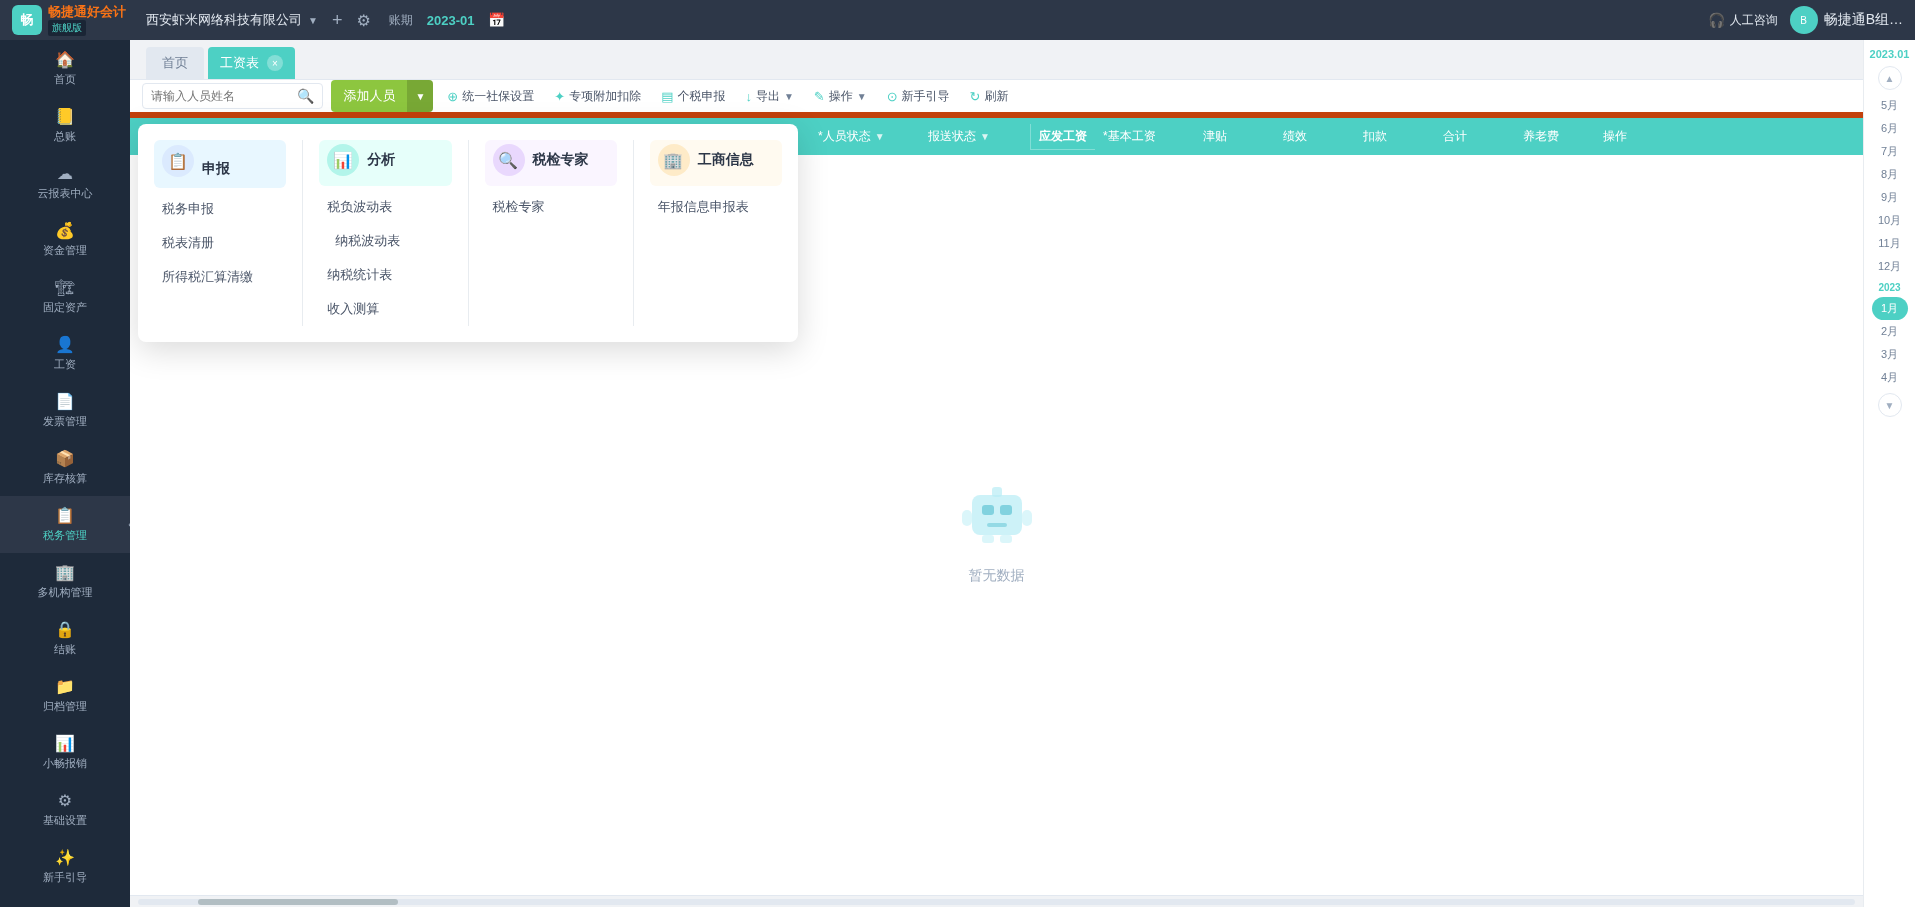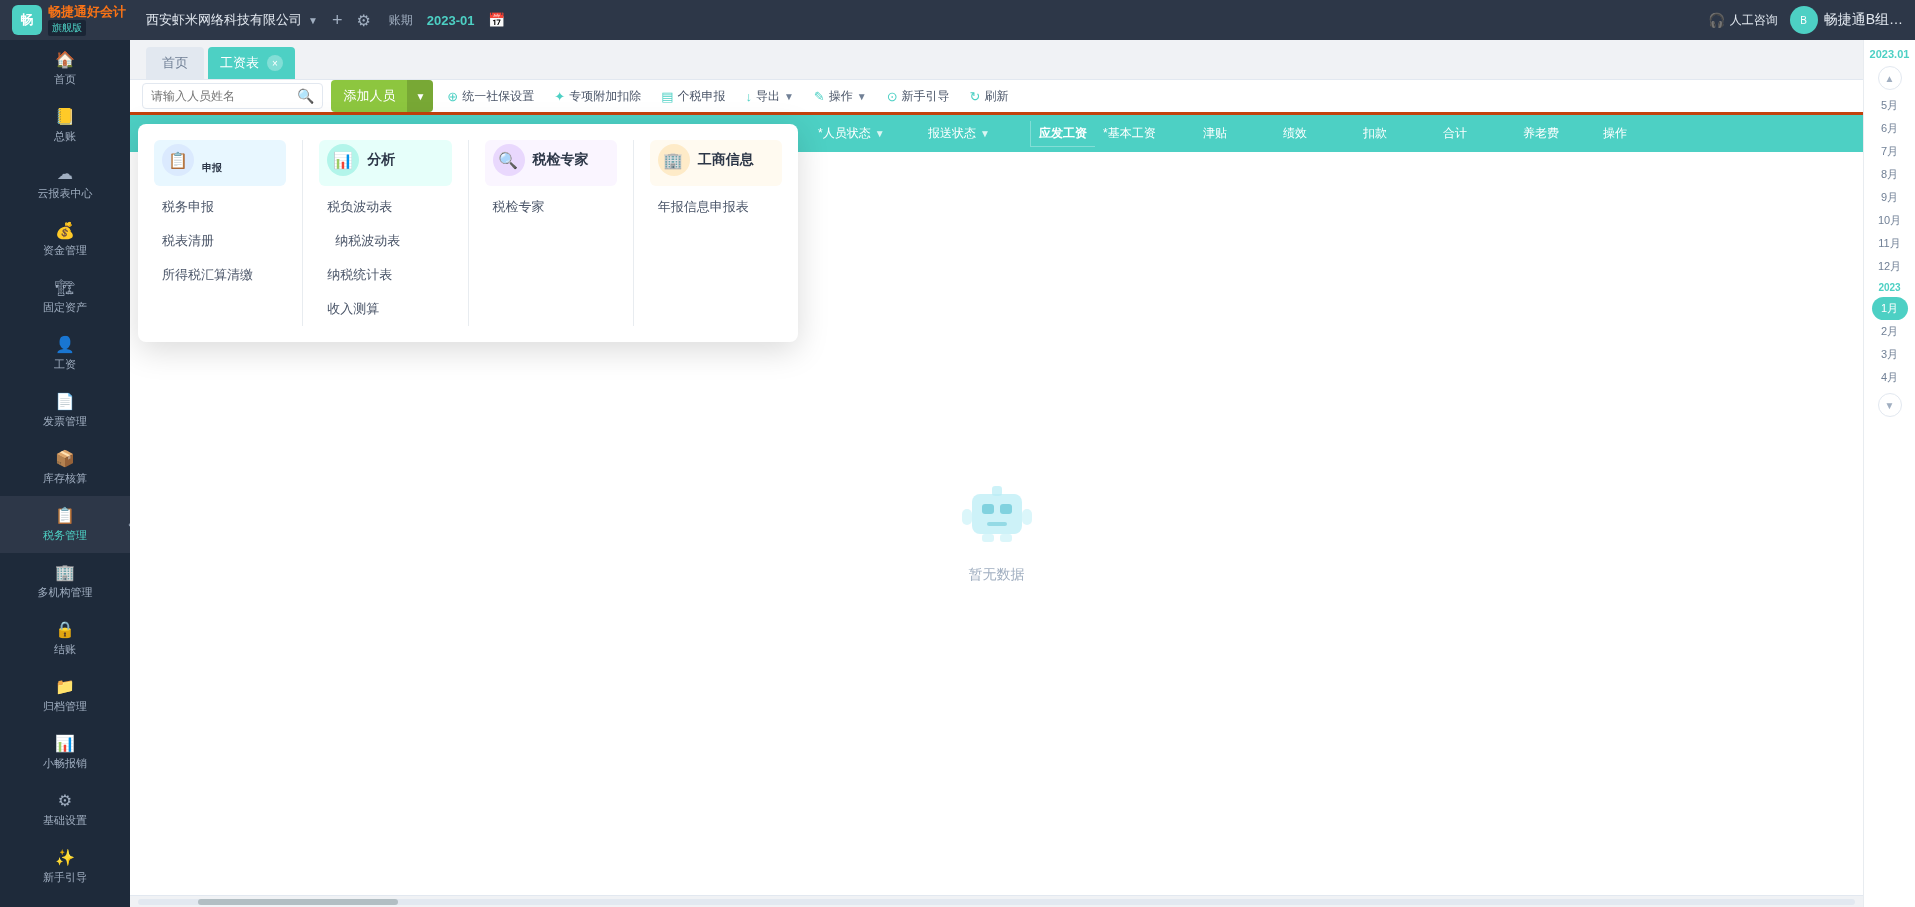--- a/index.html
+++ b/index.html
@@ -120,21 +120,21 @@
         <span>首页</span>
       </div>
       <div style="height:32px;padding:0 12px;display:flex;align-items:center;gap:8px;border-radius:4px 4px 0 0;cursor:pointer;font-size:13px;color:white;background:#4dd0c4;">
         <span>工资表</span>
         <div style="width:16px;height:16px;background:rgba(255,255,255,0.3);border-radius:50%;display:flex;align-items:center;justify-content:center;font-size:10px;cursor:pointer;">
           <span>×</span>
         </div>
       </div>
     </div>
 
-    <div style="height:33px;background:white;display:flex;align-items:center;padding:16px 12px;gap:8px;border-bottom:3px solid #c2410c;flex-shrink:0;">
+    <div style="height:33px;background:white;display:flex;align-items:center;padding:16px 12px;gap:8px;border-bottom:6px solid #c2410c;flex-shrink:0;">
       <div style="display:flex;align-items:center;border:1px solid #e2e8f0;border-radius:4px;padding:4px 8px;gap:6px;background:white;min-width:180px;">
         <input style="border: none; outline: none; font-size: 12px; color: rgb(113, 128, 150); width: 140px; background: transparent;" placeholder="请输入人员姓名">
         <span style="color:#a0aec0;font-size:14px;">🔍</span>
       </div>
 
       <button style="background:#8dc63f;color:white;border:none;border-radius:4px;padding:0;font-size:13px;cursor:pointer;display:flex;align-items:center;height:32px;overflow:hidden;">
         <span style="padding:0 12px;">添加人员</span>
         <span style="background:rgba(0,0,0,0.15);padding:0 8px;height:100%;display:flex;align-items:center;font-size:10px;">▼</span>
       </button>
 
@@ -263,21 +263,21 @@
         <div style="position:absolute;left:60px;width:200px;height:6px;background:#b2bec3;border-radius:3px;cursor:pointer;"></div>
       </div>
     </div>
 
     <div style="position:absolute;top:84px;left:8px;width:660px;background:white;border-radius:8px;box-shadow:0 8px 32px rgba(0,0,0,0.15);z-index:100;">
       <div style="display:flex;padding:16px;gap:0;">
 
         <div style="flex:1;padding:0 16px 0 0;border-right:1px solid #e8ecf0;">
           <div style="display:flex;align-items:center;gap:8px;padding:4px 8px 10px;background:#e8f7ff;border-radius:6px;margin-bottom:4px;">
             <div style="width:32px;height:32px;border-radius:50%;background:#dbeafe;display:flex;align-items:center;justify-content:center;font-size:16px;">📋</div>
-            <span style="font-size:10px;font-weight:bold;color:#2d3748;margin-top:16px;">申报</span>
+            <span style="font-size:14px;font-weight:bold;color:#2d3748;margin-top:16px;">申报</span>
           </div>
           <div style="padding:8px 8px;color:#4a5568;font-size:13px;cursor:pointer;">
             <span>税务申报</span>
           </div>
           <div style="padding:8px 8px;color:#4a5568;font-size:13px;cursor:pointer;">
             <span>税表清册</span>
           </div>
           <div style="padding:8px 8px;color:#4a5568;font-size:13px;cursor:pointer;">
             <span>所得税汇算清缴</span>
           </div>

